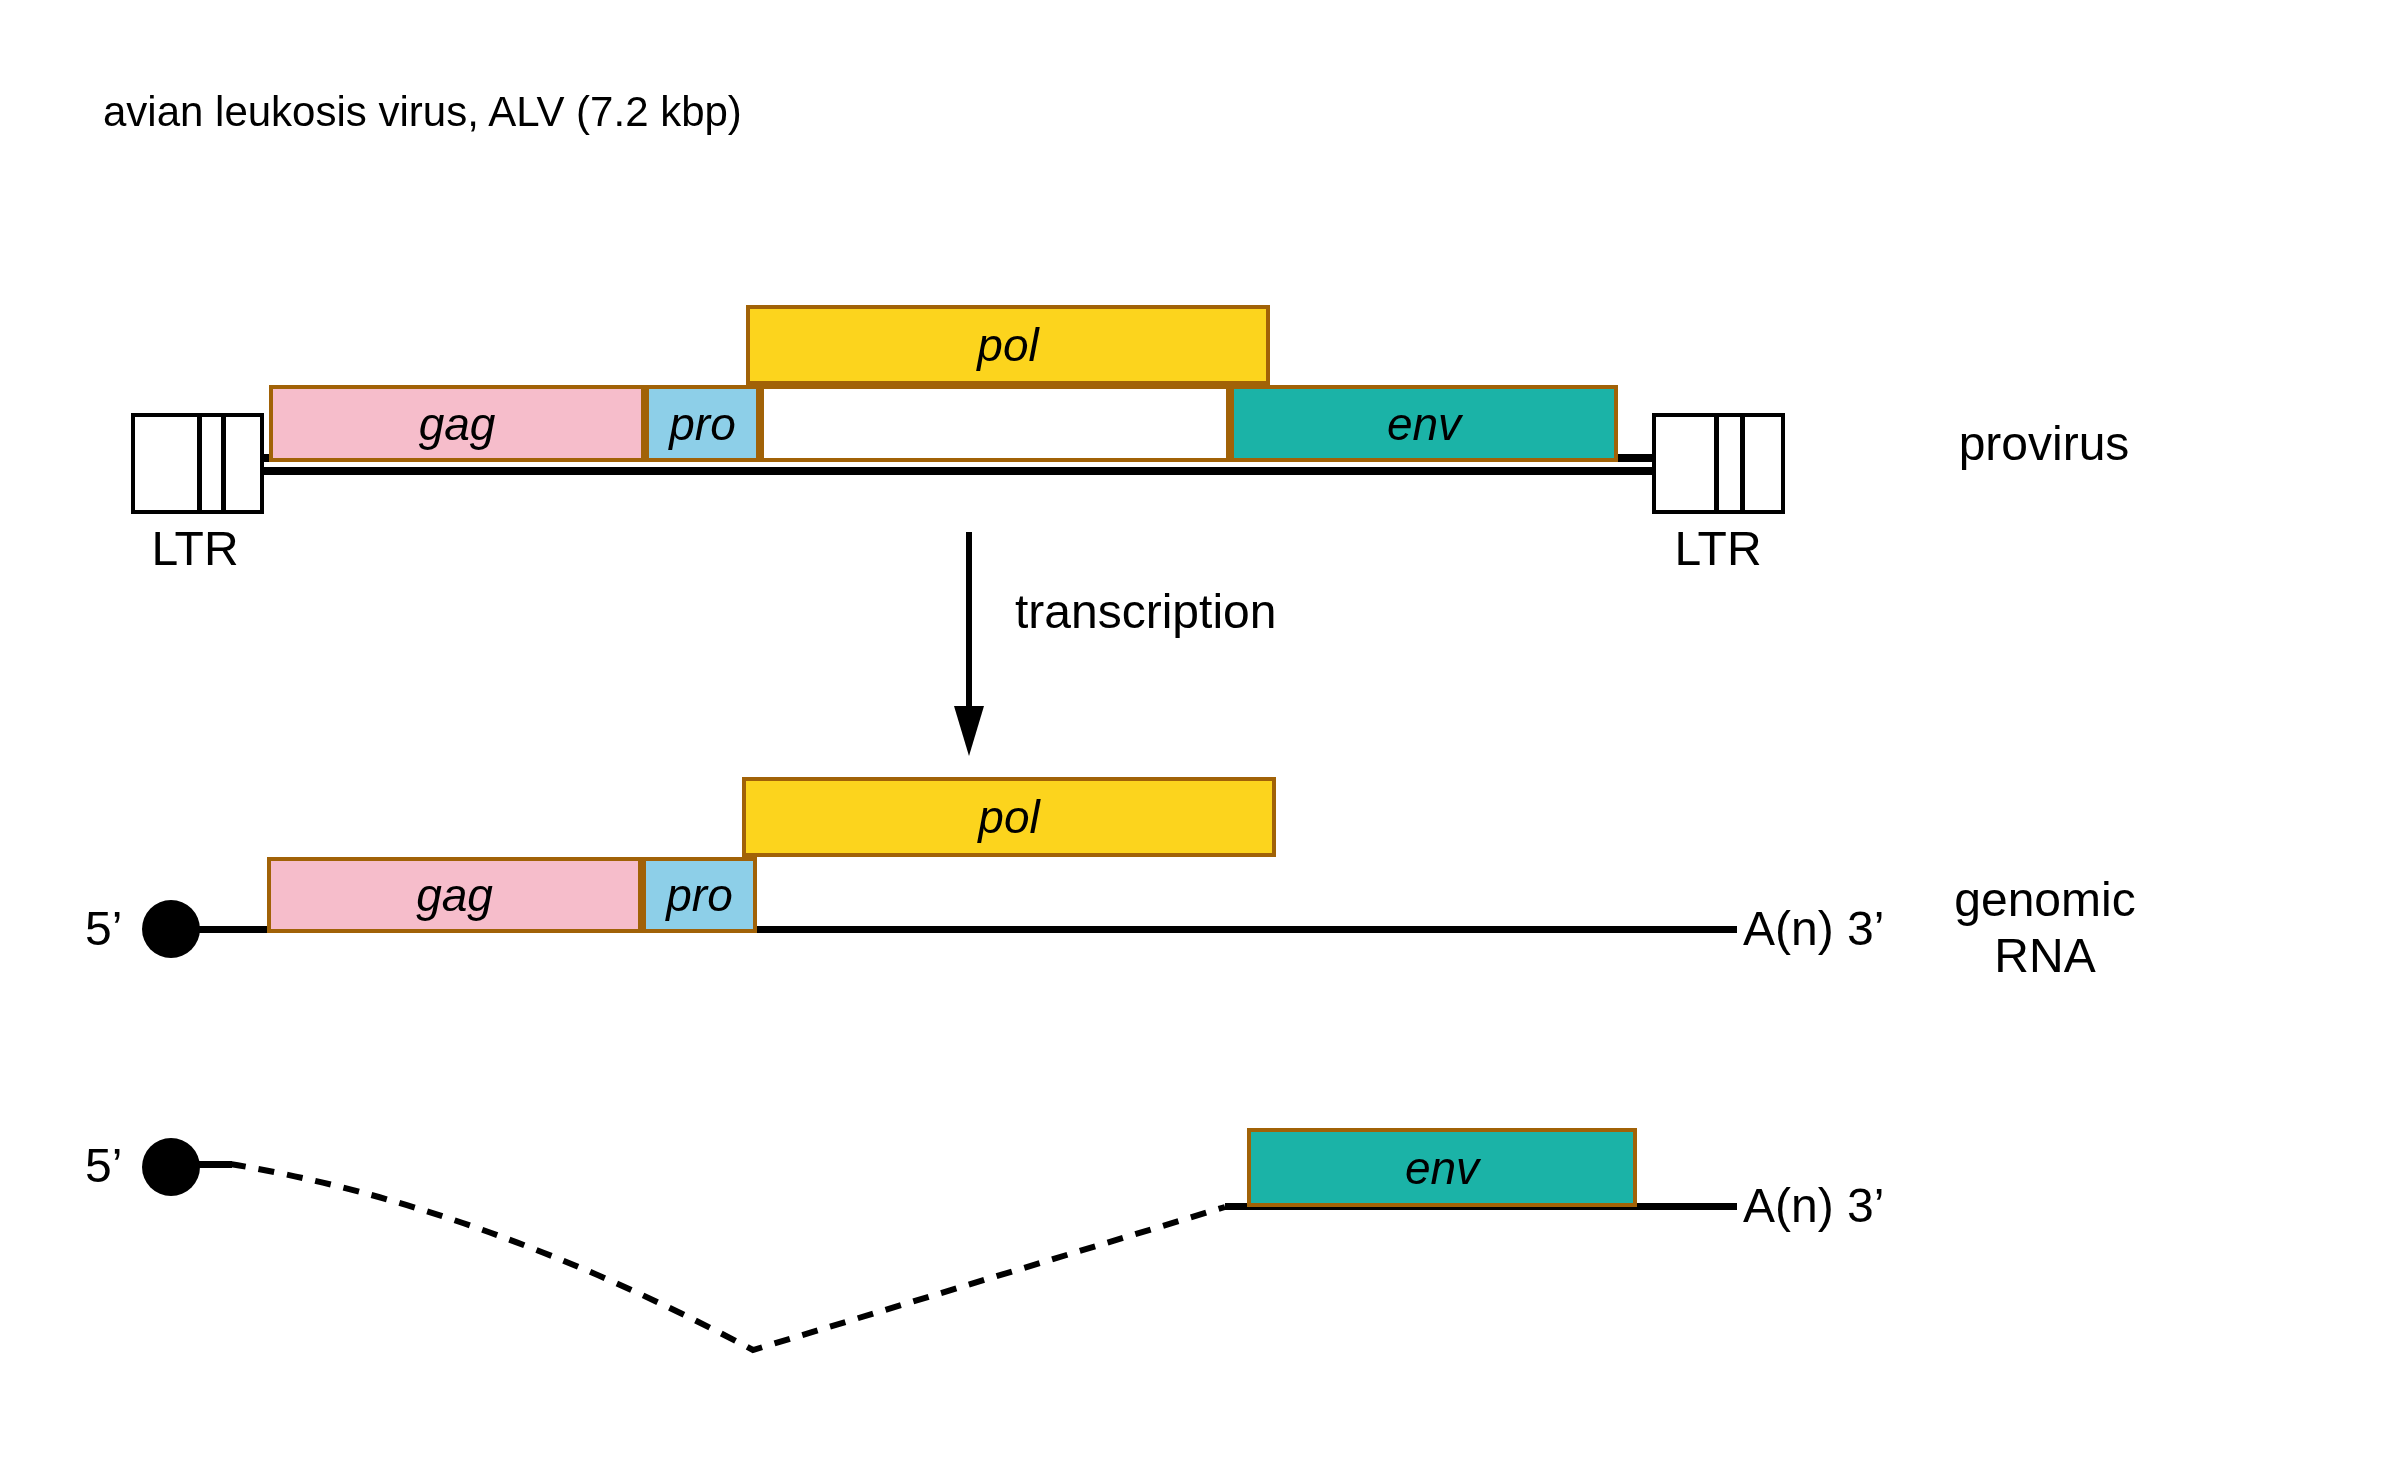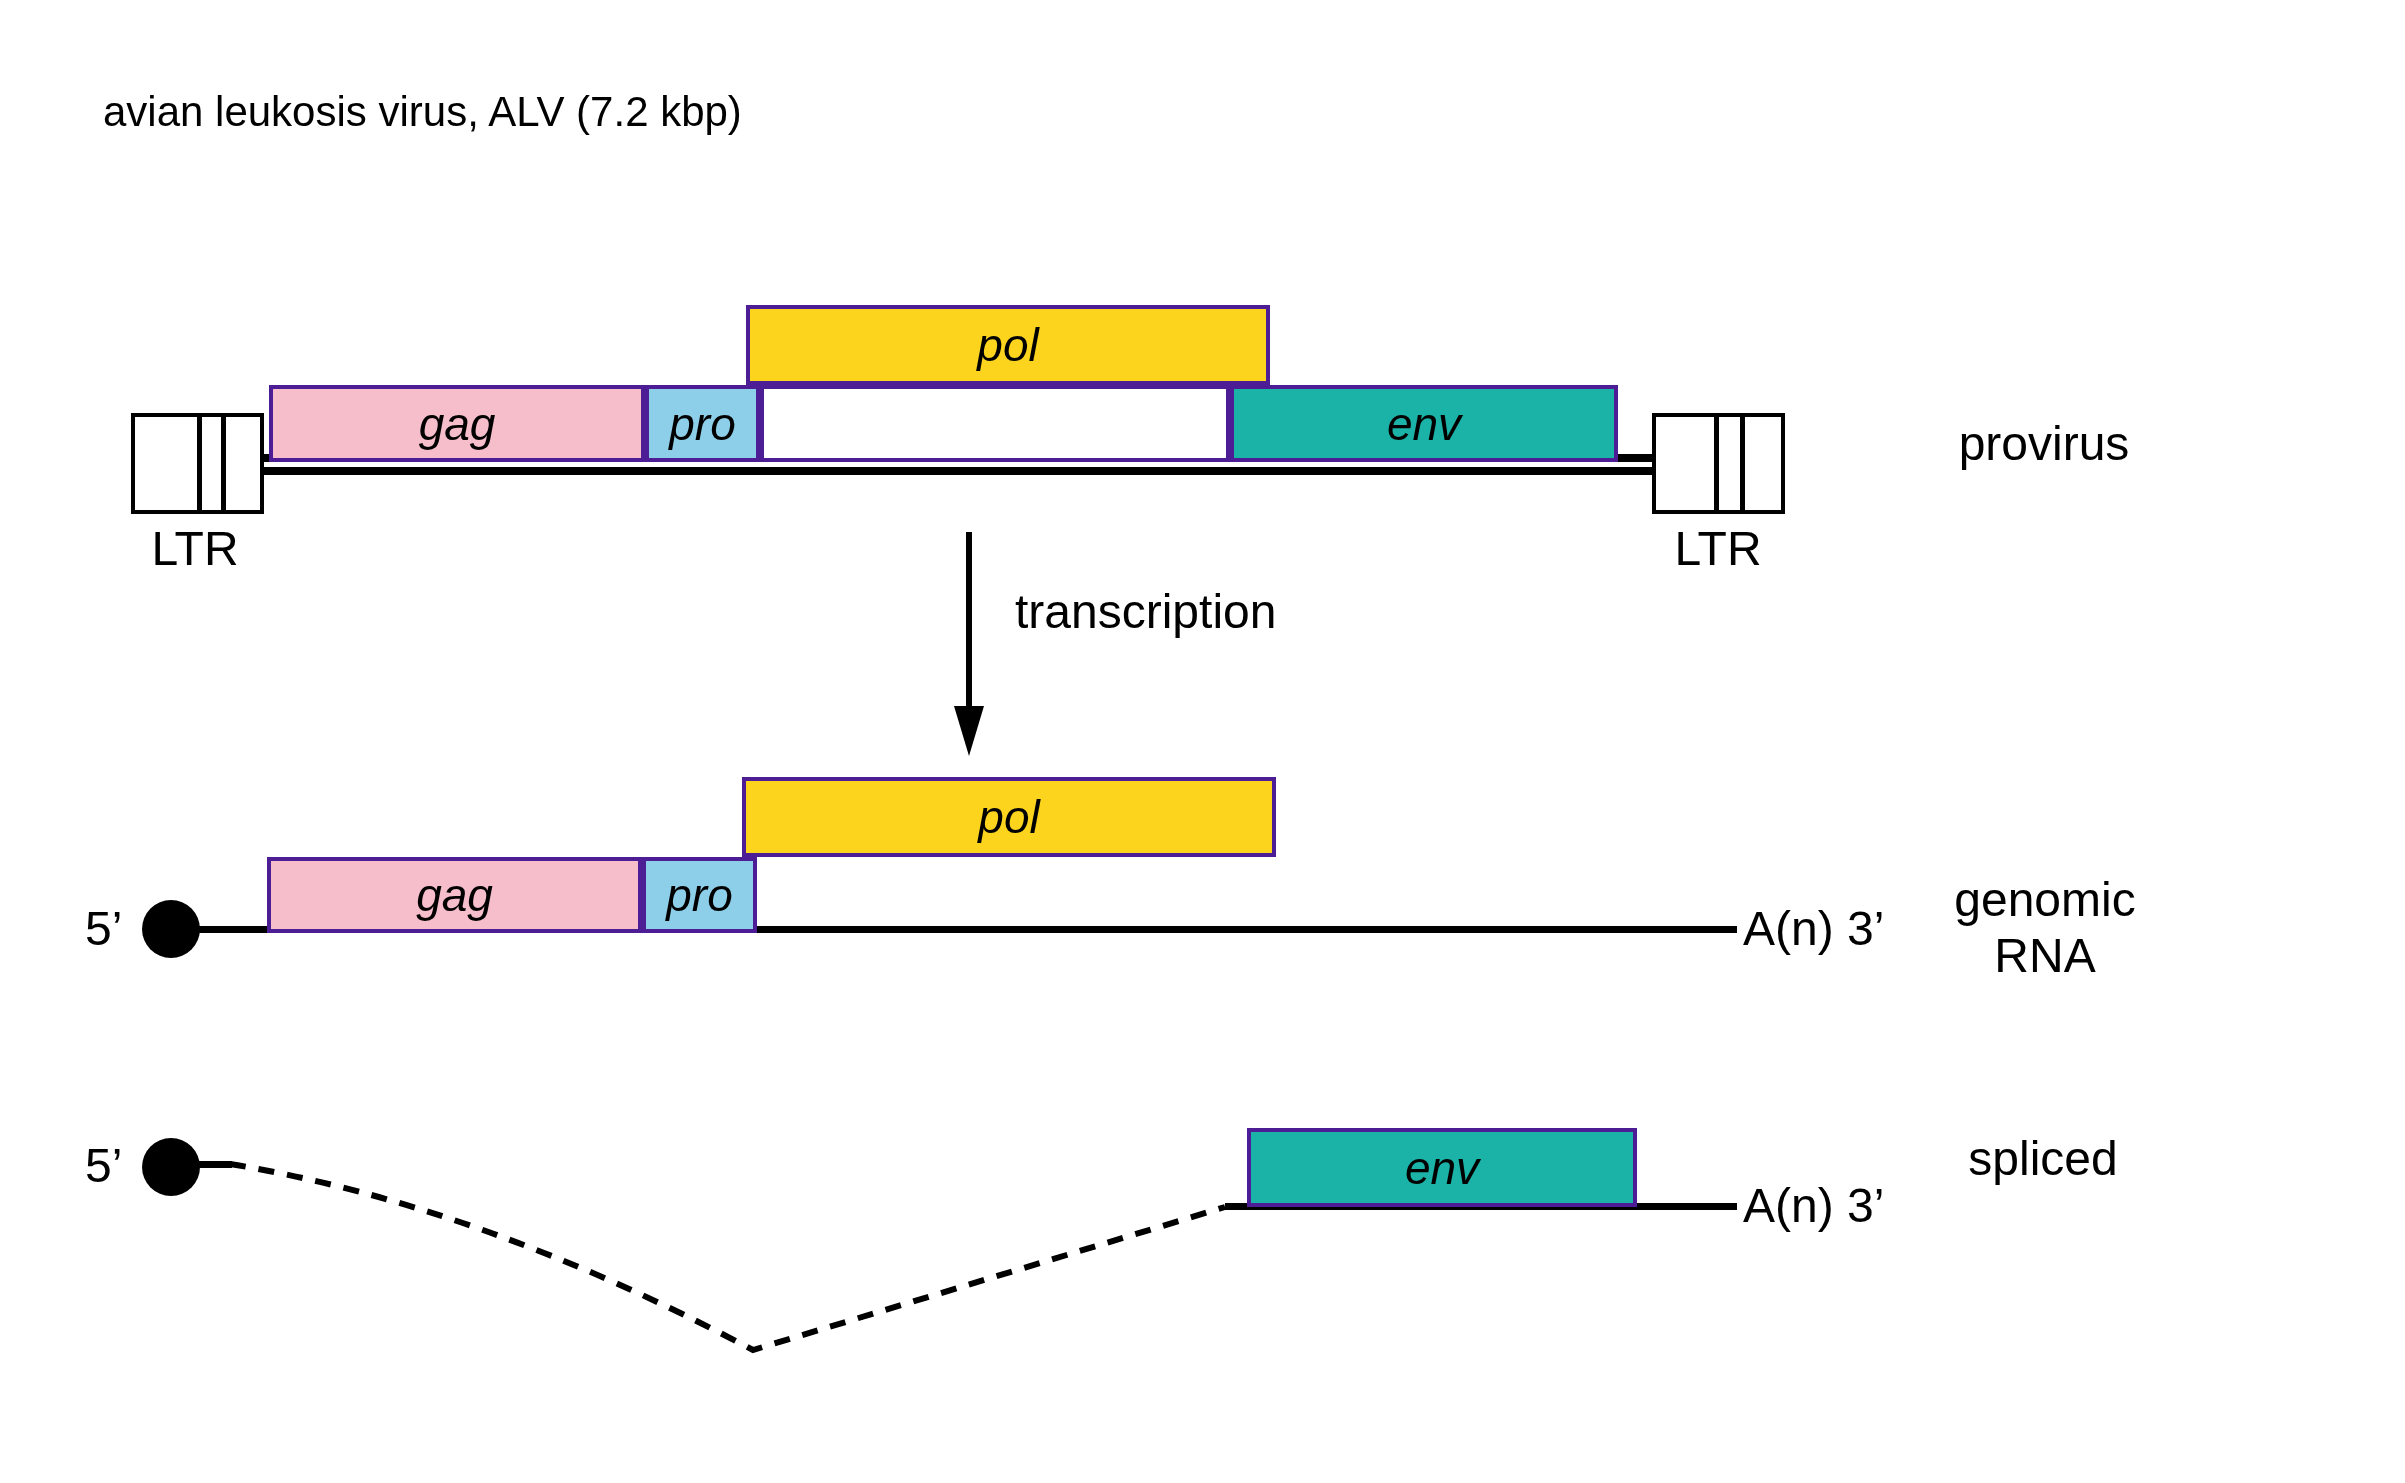--- a/index.html
+++ b/index.html
@@ -4,21 +4,21 @@
 <style>
   html,body{margin:0;padding:0;background:#ffffff;}
   body{width:2405px;height:1483px;position:relative;font-family:"Liberation Sans",sans-serif;color:#000;}
   .abs{position:absolute;}
   .txt{font-size:48px;line-height:52px;white-space:nowrap;}
   #title{left:103px;top:84px;font-size:42px;line-height:56px;}
   .caption{text-align:center;font-size:48px;line-height:56px;}
   .caption div{white-space:nowrap;}
 
   
-  .gbox{box-sizing:border-box;border:4px solid #4c1d95;display:flex;align-items:center;justify-content:center;z-index:3;}
+  .gbox{box-sizing:border-box;border:4px solid #a16207;display:flex;align-items:center;justify-content:center;z-index:3;}
   .gene-label{font-style:italic;font-size:46px;line-height:46px;}
 
   
   #dna-line{left:258px;top:454px;width:1394px;height:21px;box-sizing:border-box;
             border-top:8px solid #000;border-bottom:8px solid #000;background:#fff;z-index:1;}
   .ltr{box-sizing:border-box;width:133px;height:101px;top:413px;border:4px solid #000;background:#fff;z-index:2;}
   .ltr .vline{position:absolute;top:0;width:5px;height:100%;background:#000;}
   #ltr-left{left:131px;}
   #ltr-right{left:1652px;}
   #gag1{left:269px;top:385px;width:376px;height:77px;}
@@ -117,21 +117,20 @@
 <div id="cap3" class="abs"></div>
 <div id="cap-stub" class="abs"></div>
 <div id="mrna-line" class="abs"></div>
 
 <div id="env3" class="abs gbox" style="background-color: rgb(27, 179, 167);">
   <span class="gene-label">env</span>
 </div>
 
 <div id="polya3" class="abs txt">A(n) 3’</div>
 <div id="caption-spliced" class="abs caption">
-  <div>spliced</div>
 </div>
 
 <svg id="overlay-svg" class="abs" viewBox="0 0 2405 1483">
   <g>
     <line x1="969" y1="532" x2="969" y2="712" stroke="#000" stroke-width="6"></line>
     <polygon points="969,756 954,706 984,706" fill="#000"></polygon>
   </g>
   <path d="M230,1164 Q480,1205 753,1350 L1225,1207" fill="none" stroke="#000" stroke-width="6" stroke-dasharray="16 13"></path>
 </svg>
 

